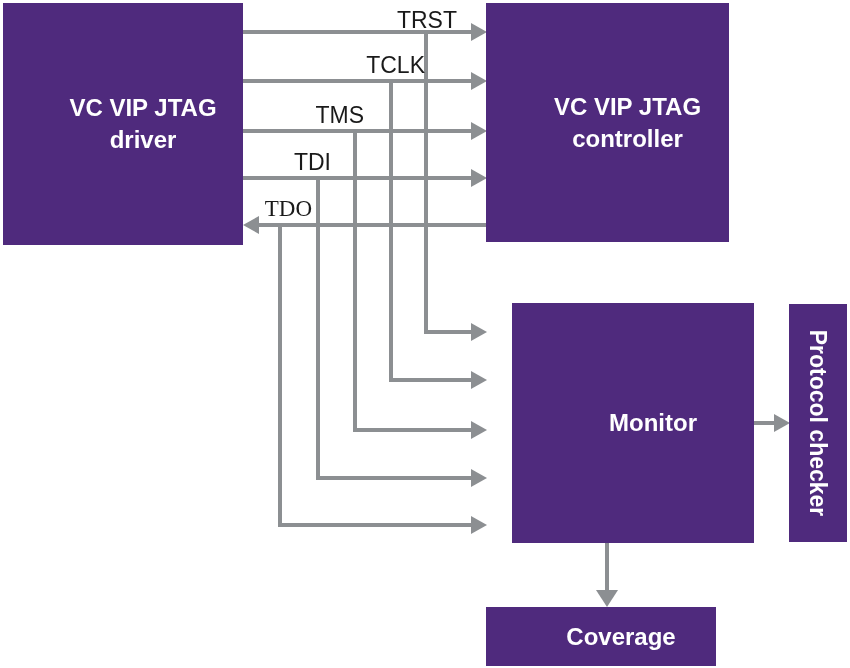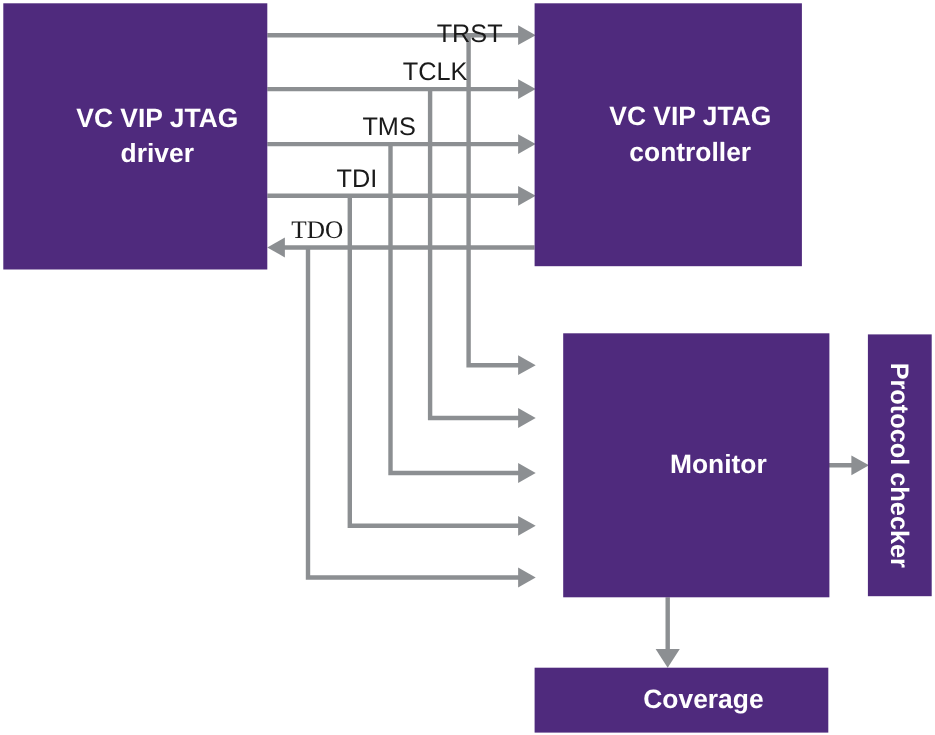--- a/index.html
+++ b/index.html
@@ -37,41 +37,41 @@
     font-weight: bold;
     font-size: 24px;
     line-height: 32px;
     white-space: pre-line;
     padding-left: 40px;
   }
   .box-driver     { left: 3px;   top: 3px;   width: 240px; height: 242px; }
   .box-controller { left: 486px; top: 3px;   width: 243px; height: 239px; }
   .box-monitor    { left: 486px; top: 303px; width: 242px; height: 240px; margin-left: 26px; }
   .box-protocol   { left: 789px; top: 304px; width: 58px;  height: 238px; }
-  .box-coverage   { left: 486px; top: 607px; width: 267px; height: 59px; }
+  .box-coverage   { left: 486px; top: 607px; width: 230px; height: 59px; }
   .vertical-label {
     position: absolute;
     left: 50%; top: 50%;
     transform: translate(-50%, -50%) rotate(90deg);
     white-space: nowrap;
     font-weight: bold;
     font-size: 23px;
   }
   .sig {
     position: absolute;
     color: var(--label-text);
     font-size: 23px;
     font-weight: 500;
     line-height: 28px;
     white-space: nowrap;
   }
-  .sig-trst { right: 393px; top: 16px; text-align: right; }
+  .sig-trst { right: 393px; top: 6px; text-align: right; }
   .sig-tclk { right: 425px; top: 51px; margin-left: 32px; }
-  .sig-tms  { right: 472px; top: 101px; }
-  .sig-tdi  { right: 507px; top: 148px; }
+  .sig-tms  { right: 486px; top: 101px; }
+  .sig-tdi  { right: 519px; top: 148px; }
   .sig-tdo  { right: 538px; top: 195px; font-family: Liberation Serif, serif; }
 </style>
 </head>
 <body>
 
 <div class="canvas">
 
   <svg class="wires" viewBox="0 0 850 668">
 
     <path class="wire" d="M243 32 H473"></path>

